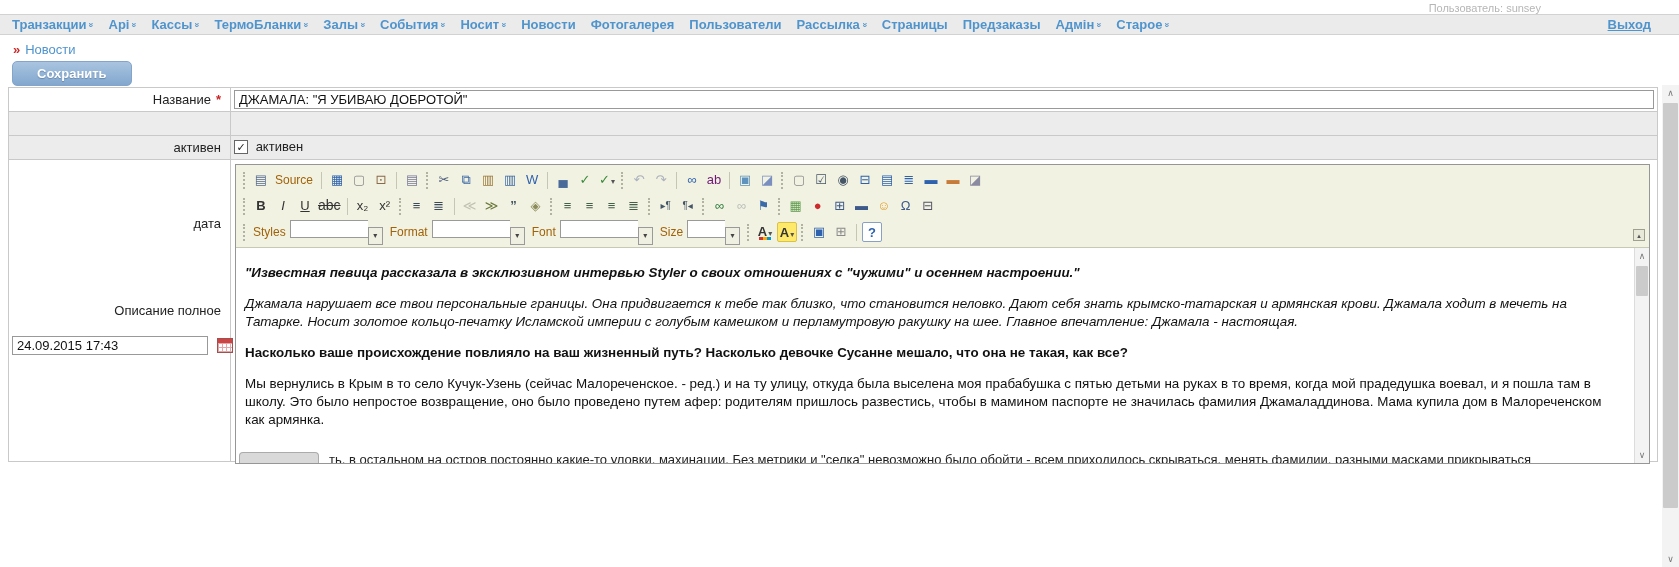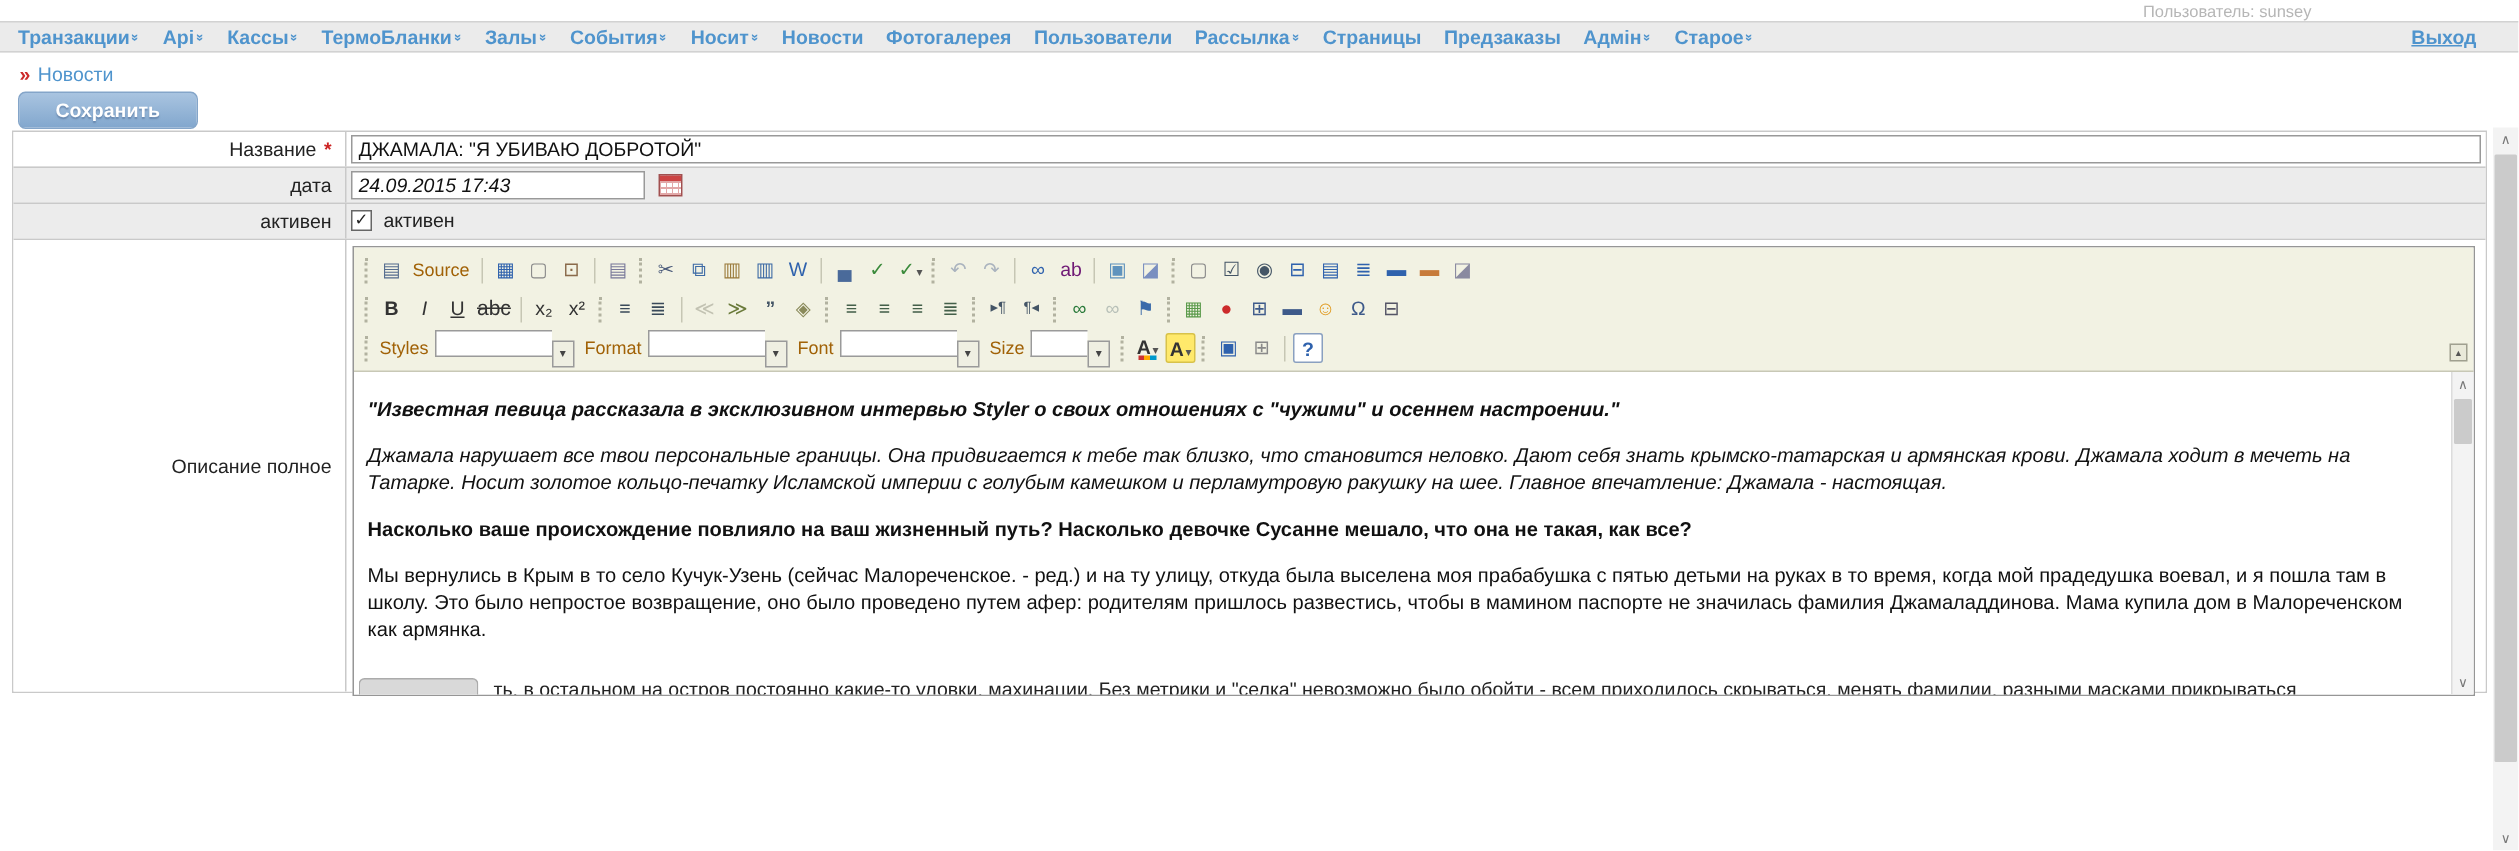--- a/index.html
+++ b/index.html
@@ -28,28 +28,28 @@
 
   
   .form { position:absolute; top:87px; left:8px; width:1650px; border:1px solid #c9c9c9; }
   .frow { display:flex; border-top:1px solid #c9c9c9; background:#fff; }
   .frow:first-child { border-top:none; }
   .frow.alt { background:#ececec; }
   .flabel { width:222px; flex:0 0 222px; border-right:1px solid #c9c9c9; text-align:right;
     padding:0 9px 0 4px; display:flex; align-items:center; justify-content:flex-end; color:#222; }
   .fvalue { flex:1; padding:2px 3px; position:relative; }
   .req { color:#cc2222; margin-left:5px; font-weight:bold; }
-  .row-title { height:23px; } .row-date { height:24px; } .row-photo { height:104px; }
+  .row-title { height:23px; } .row-date { height:24px;flex-direction:column; } .row-photo { height:104px; }
   .row-active { height:24px; } .row-desc { height:302px; }
   .row-title .fvalue, .row-date .fvalue { display:flex; align-items:center; }
 
   input.txt { height:19px; border:1px solid #999; padding:1px 4px; font-size:13px;
     font-family:inherit; background:#fff; color:#111; }
   .title-input { width:100%; }
-  .date-input { width:196px;font-style:italic; }
+  .date-input { width:196px; }
   .cal-icon { display:inline-block; width:16px; height:15px; margin-left:9px; cursor:pointer;
     border:1px solid #a05050; background:
       linear-gradient(#cc4444 0 4px, rgba(0,0,0,0) 4px),
       repeating-linear-gradient(90deg,#e2a8a8 0 1px, rgba(0,0,0,0) 1px 4px),
       repeating-linear-gradient(#e2a8a8 0 1px, rgba(0,0,0,0) 1px 4px), #fff; }
 
   
   .thumb { position:relative; width:98px; height:72px; margin:3px 0 3px 2px; overflow:hidden;
     background:
       radial-gradient(ellipse 34px 9px at 50% 76%, rgba(255,255,255,.95), rgba(255,255,255,0) 70%),

